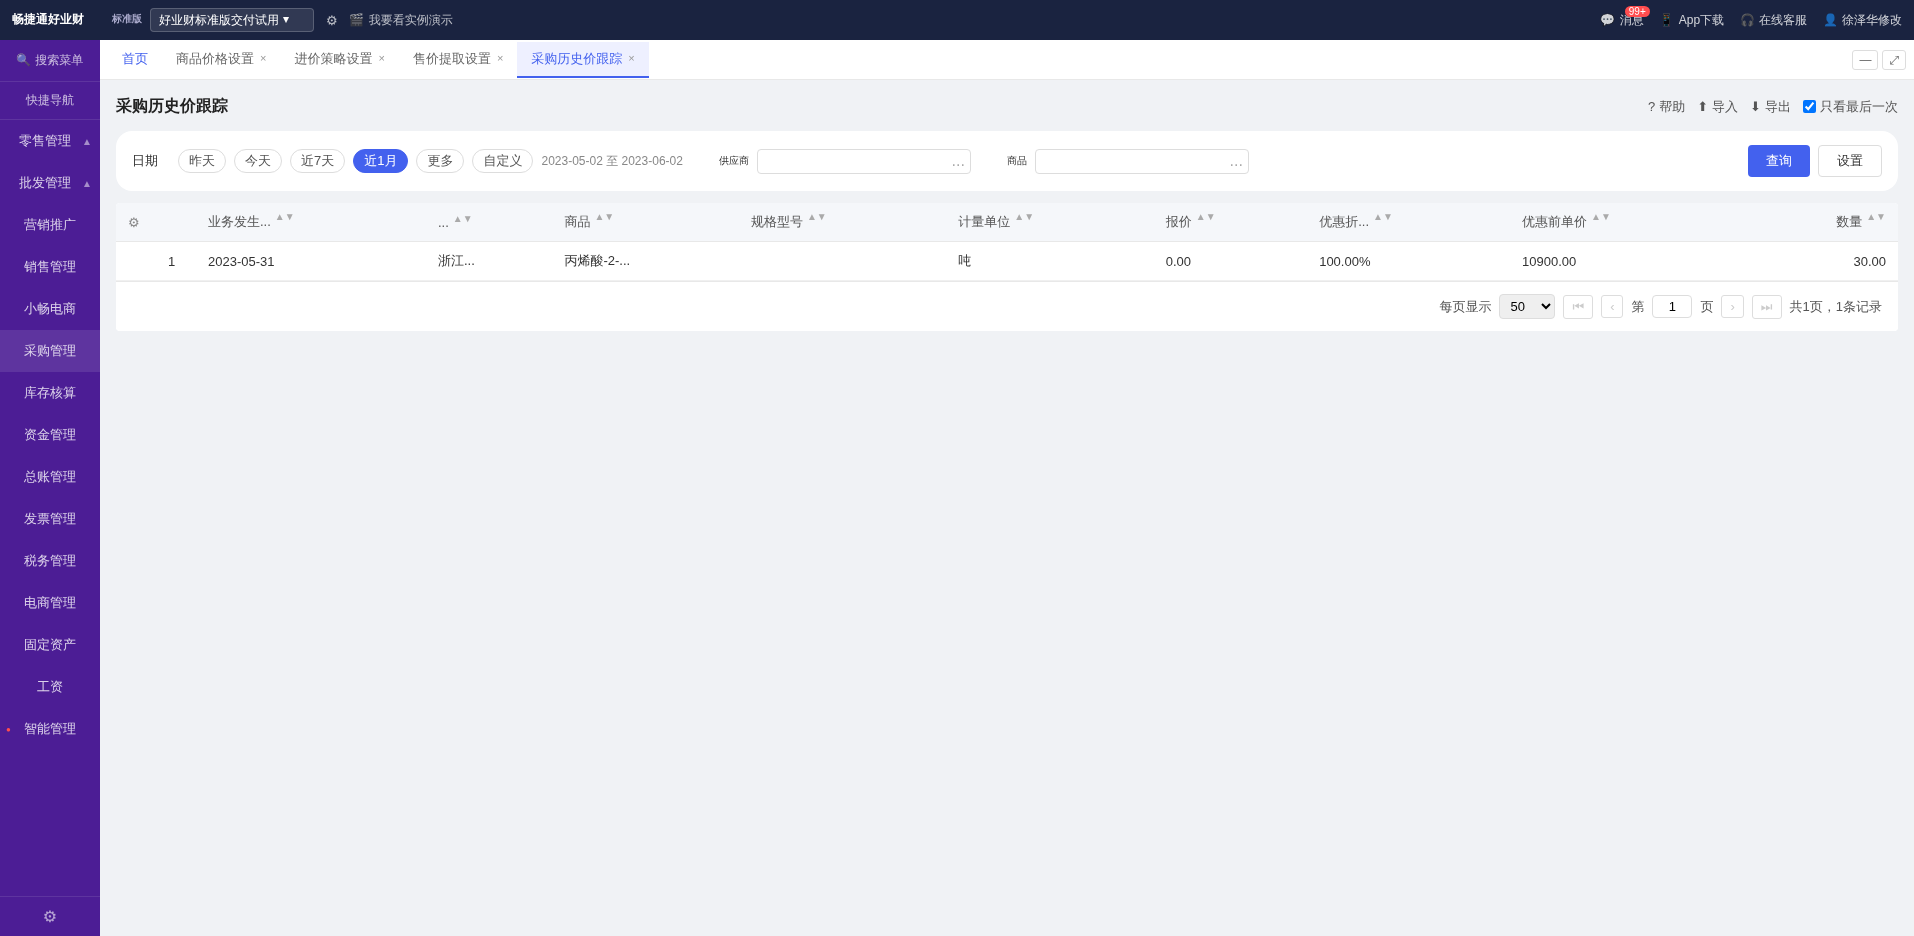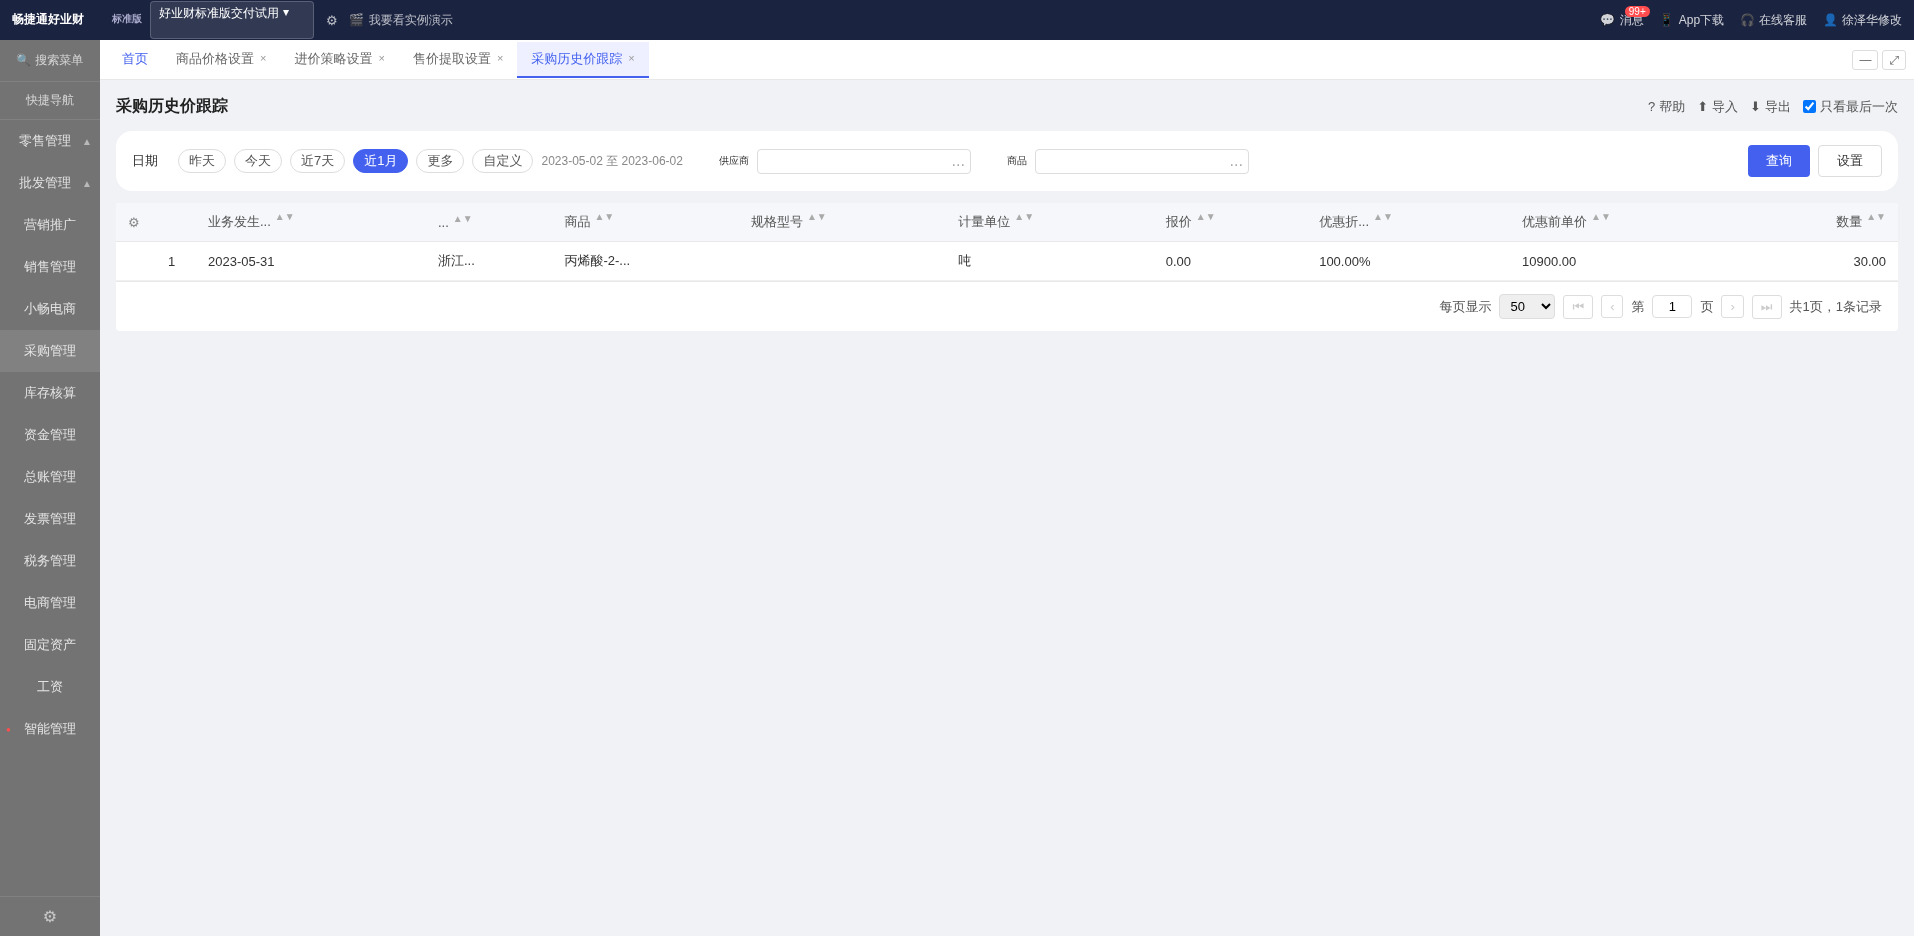--- a/index.html
+++ b/index.html
@@ -2,33 +2,33 @@
 <html><head>
   <meta charset="utf-8">
   <style>
     * { box-sizing: border-box; margin: 0; padding: 0; }
     body { font-family: "Microsoft YaHei", "PingFang SC", sans-serif; font-size: 13px; background: #f5f5f5; display: flex; flex-direction: column; height: 100vh; overflow: hidden; }
 
     
     .top-bar { height: 40px; background: #1a2340; display: flex; align-items: center; padding: 0 12px; gap: 8px; flex-shrink: 0; }
     .top-bar-logo { color: white; font-size: 12px; font-weight: bold; display: flex; flex-direction: row; line-height: 1.3; white-space: nowrap; gap: 28px; }
     .top-bar-logo .sub { font-size: 10px; color: #aac; }
-    .top-bar-selector { background: rgba(255,255,255,0.1); border: 1px solid rgba(255,255,255,0.2); border-radius: 4px; color: white; font-size: 12px; padding: 3px 24px 16px 8px; cursor: pointer; position: relative; display: flex; align-items: flex-start; gap: 4px; min-width: 160px; }
+    .top-bar-selector { background: rgba(255,255,255,0.1); border: 1px solid rgba(255,255,255,0.2); border-radius: 4px; color: white; font-size: 12px; padding: 3px 24px 2px 8px; cursor: pointer; position: relative; display: flex; align-items: flex-start; gap: 4px; min-width: 160px; }
     .top-bar-selector .arrow { margin-left: auto; }
     .top-bar-settings { color: rgba(255,255,255,0.7); cursor: pointer; padding: 4px; }
     .top-bar-demo { color: rgba(255,255,255,0.7); font-size: 12px; cursor: pointer; display: flex; align-items: center; gap: 4px; }
     .top-bar-right { margin-left: auto; display: flex; align-items: center; gap: 16px; color: rgba(255,255,255,0.8); font-size: 12px; }
     .top-bar-right .item { display: flex; align-items: center; gap: 4px; cursor: pointer; position: relative; }
     .badge { background: #ff4d4f; color: white; font-size: 10px; border-radius: 8px; padding: 0 4px; min-width: 16px; text-align: center; position: absolute; top: -6px; right: -6px; }
 
     
     .app-body { display: flex; flex: 1; overflow: hidden; }
 
     
-    .sidebar { width: 100px; background: #737373; color: white; display: flex; flex-direction: column; flex-shrink: 0; overflow-y: auto; }
+    .sidebar { width: 100px; background: #4c1d95; color: white; display: flex; flex-direction: column; flex-shrink: 0; overflow-y: auto; }
     .sidebar-search { padding: 12px 8px; border-bottom: 1px solid rgba(255,255,255,0.1); cursor: pointer; text-align: center; font-size: 12px; color: rgba(255,255,255,0.7); }
     .sidebar-shortcut { padding: 10px 8px; border-bottom: 1px solid rgba(255,255,255,0.1); cursor: pointer; text-align: center; font-size: 12px; color: rgba(255,255,255,0.7); }
     .sidebar-item { padding: 12px 8px; cursor: pointer; text-align: center; font-size: 13px; color: rgba(255,255,255,0.8); display: flex; align-items: center; justify-content: space-between; }
     .sidebar-item.active { background: rgba(255,255,255,0.1); }
     .sidebar-item .label { flex: 1; text-align: center; }
     .sidebar-item .arrow { font-size: 10px; color: rgba(255,255,255,0.5); }
     .sidebar-item.has-dot { position: relative; }
     .sidebar-item.has-dot::before { content: '●'; color: #ff4d4f; font-size: 8px; position: absolute; left: 6px; top: 50%; transform: translateY(-50%); }
     .sidebar-bottom { margin-top: auto; padding: 10px 8px; text-align: center; border-top: 1px solid rgba(255,255,255,0.1); }
     .sidebar-bottom .gear { color: rgba(255,255,255,0.6); cursor: pointer; font-size: 16px; }

